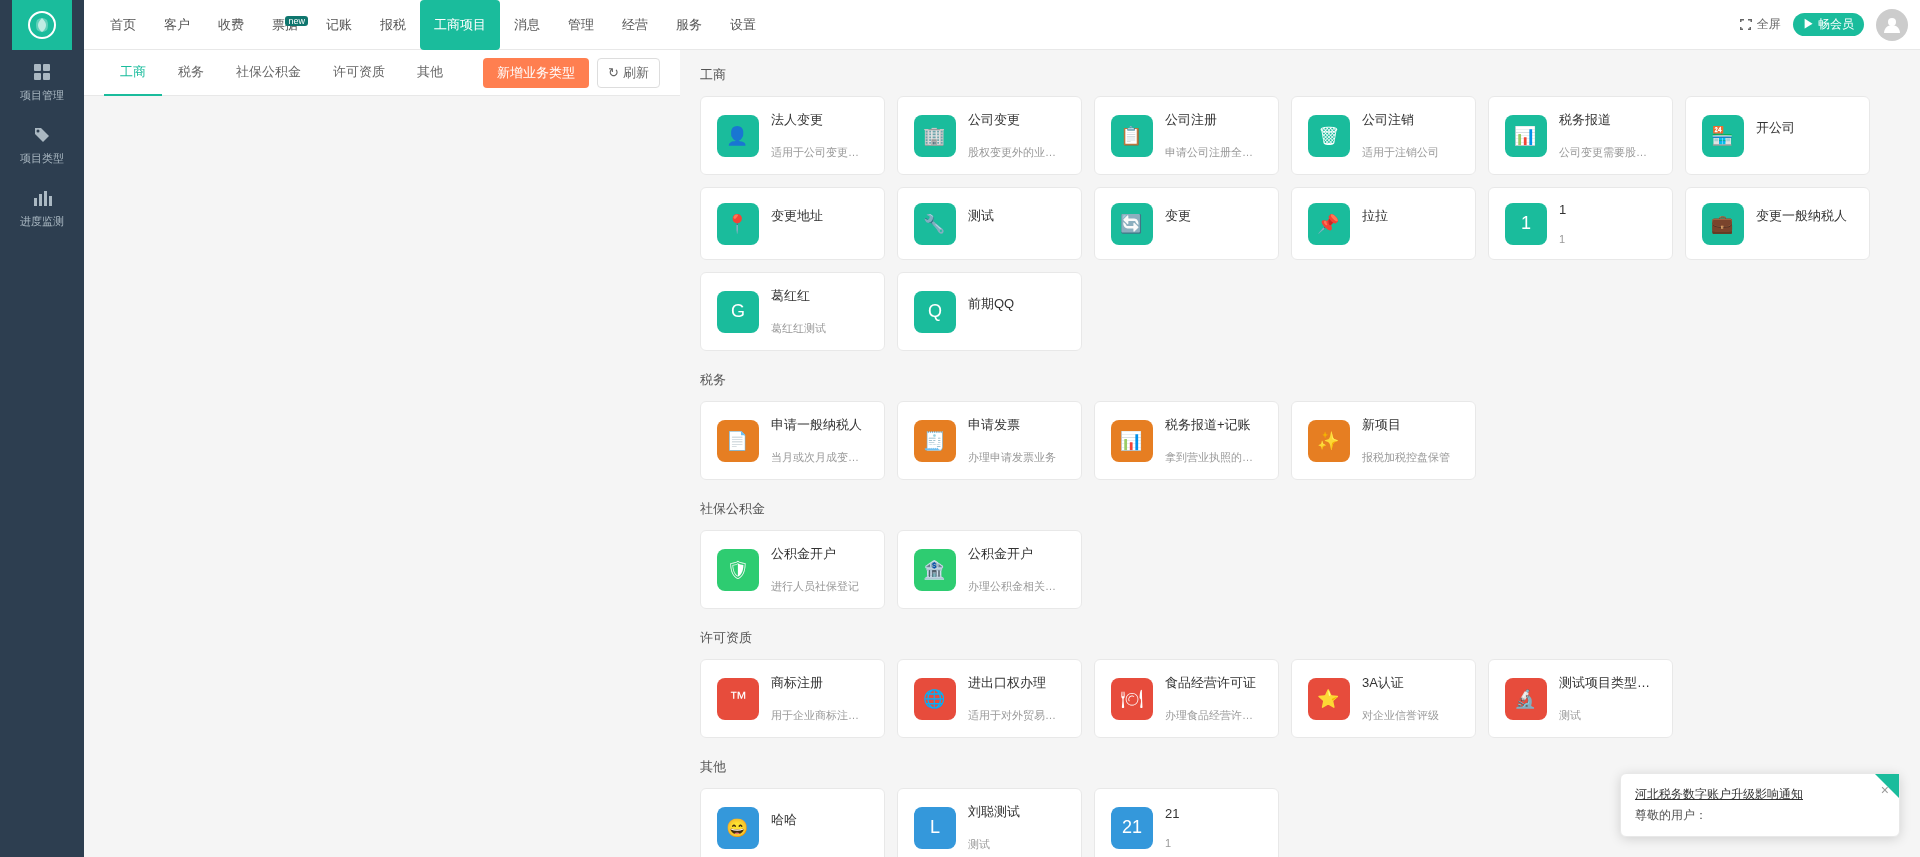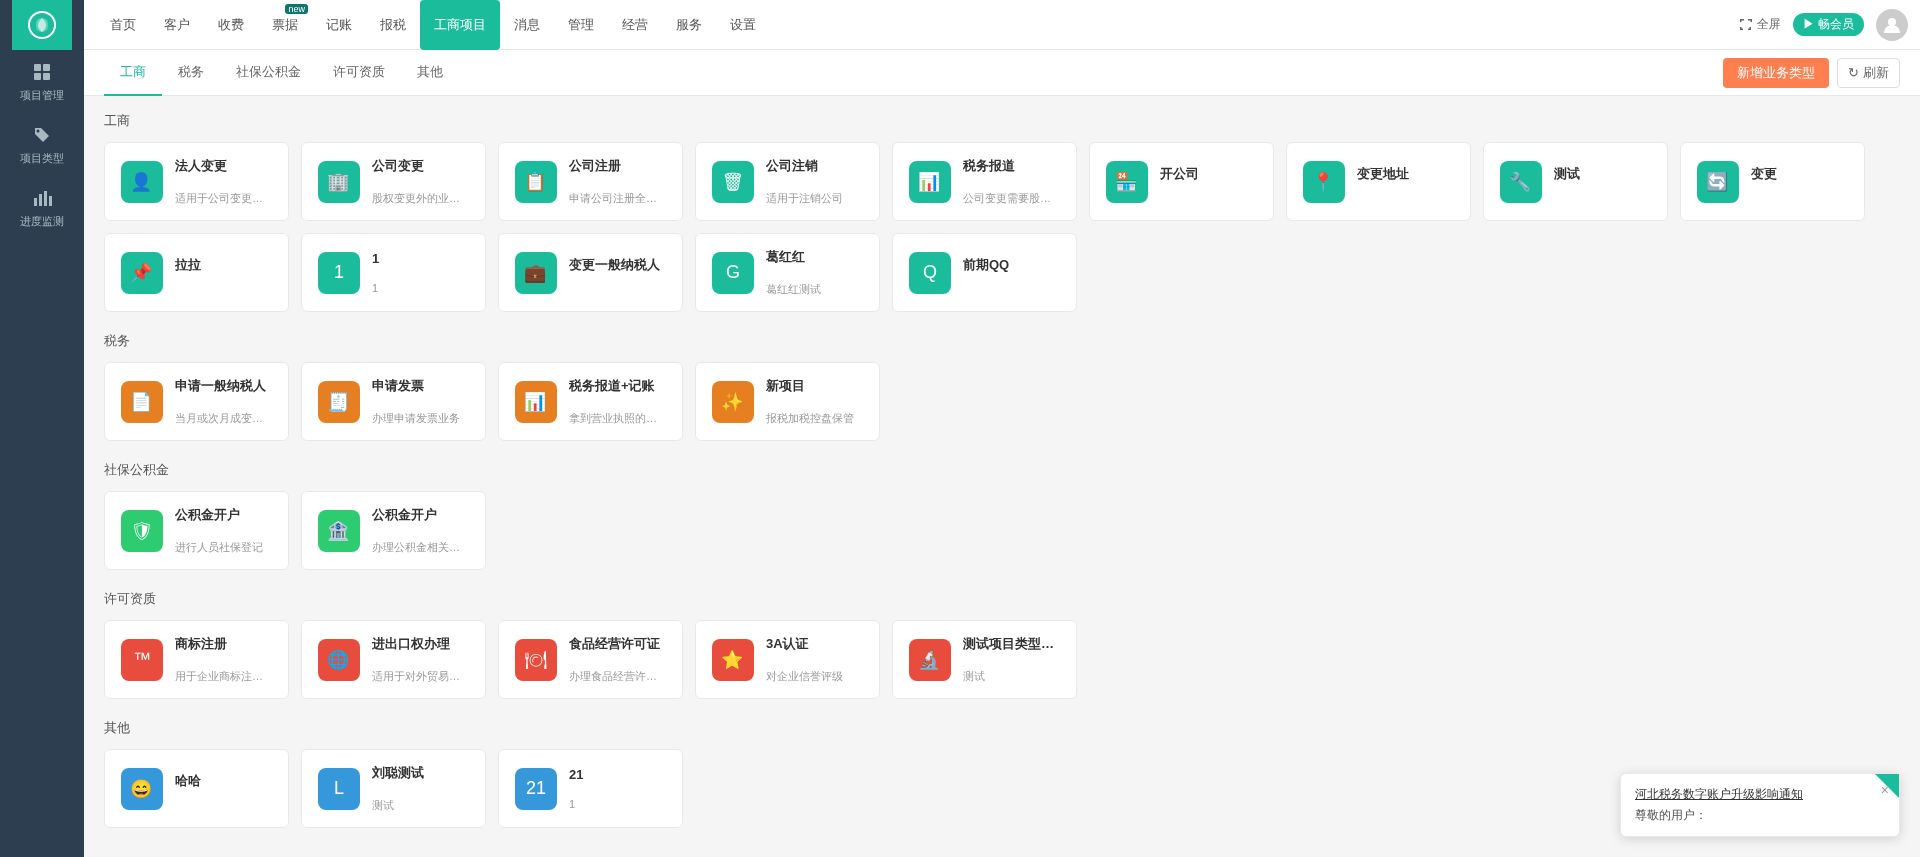--- a/index.html
+++ b/index.html
@@ -67,21 +67,21 @@
       color: #555;
       position: relative;
     }
     .topnav-item.active {
       background: #1abc9c;
       color: #fff;
       border-radius: 4px;
     }
     .badge-new {
       position: absolute;
-      top: 4px;
+      top: 16px;
       right: 4px;
       background: #0f766e;
       color: #fff;
       font-size: 9px;
       padding: 0 3px;
       border-radius: 3px;
     }
     .topnav-right {
       margin-left: auto;
       display: flex;
@@ -110,21 +110,21 @@
       background: #ccc;
       display: flex; align-items: center; justify-content: center;
       font-size: 14px; color: #fff;
       cursor: pointer;
     }
 
     
     .page-content {
       flex: 1;
       display: flex;
-      flex-direction: column;
+      flex-direction: row;
       overflow: hidden;
     }
 
     
     .subtabs-bar {
       background: #fff;
       padding: 0 20px;
       display: flex;
       align-items: center;
       border-bottom: 1px solid #e8e8e8;
@@ -152,20 +152,21 @@
       gap: 8px;
     }
     .btn-new-type {
       background: #ff7f50;
       color: #fff;
       border: none;
       padding: 5px 14px;
       border-radius: 4px;
       cursor: pointer;
       font-size: 13px;
+      margin-left: 24px;
     }
     .btn-refresh {
       background: #fff;
       color: #666;
       border: 1px solid #ddd;
       padding: 5px 10px;
       border-radius: 4px;
       cursor: pointer;
       font-size: 13px;
       display: flex;
@@ -214,21 +215,21 @@
       align-items: center;
       justify-content: center;
       flex-shrink: 0;
       font-size: 18px;
       color: #fff;
     }
     .card-text { flex: 1; min-width: 0; }
     .card-name {
       font-size: 13px;
       color: #333;
-      font-weight: 700;
+      font-weight: 400;
       white-space: nowrap;
       overflow: hidden;
       text-overflow: ellipsis;
     }
     .card-desc {
       font-size: 11px;
       color: #999;
       margin-top: 16px;
       white-space: nowrap;
       overflow: hidden;

